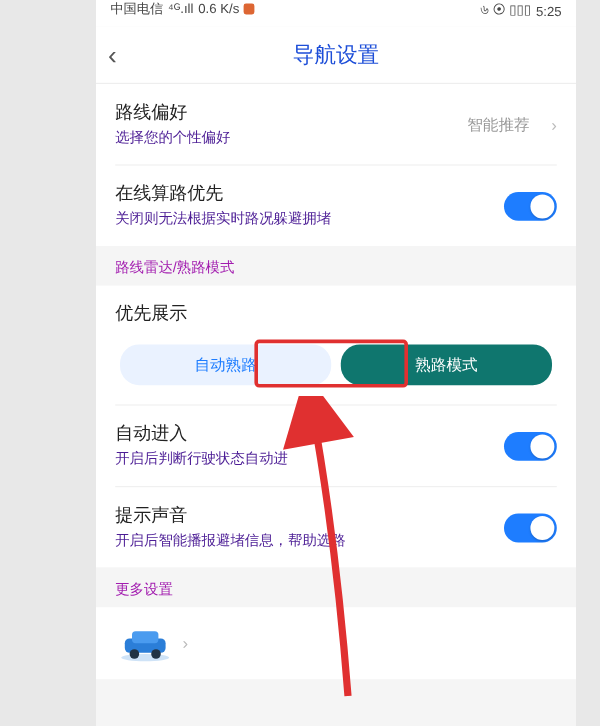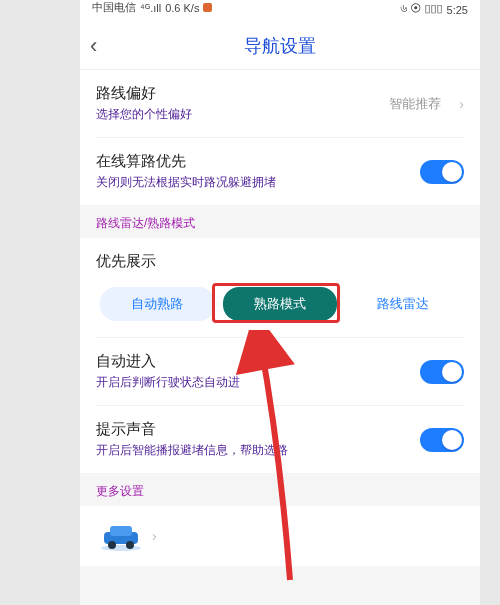--- a/index.html
+++ b/index.html
@@ -171,21 +171,20 @@
 
   <div class="section" style="margin-top:0">
     <div class="row" style="padding-bottom:4px">
       <div class="row-text">
         <div class="row-title">优先展示</div>
       </div>
     </div>
     <div class="segmented">
       <div class="seg-btn">自动熟路</div>
       <div class="seg-btn active">熟路模式</div>
-      <div class="seg-btn" style="background:transparent">路线雷达</div>
       <div class="highlight-box" style="left:116px; top:-4px; width:128px; height:40px;"></div>
     </div>
     <div class="divider"></div>
     <div class="row">
       <div class="row-text">
         <div class="row-title">自动进入</div>
         <div class="row-sub">开启后判断行驶状态自动进</div>
       </div>
       <div class="toggle"></div>
     </div>

